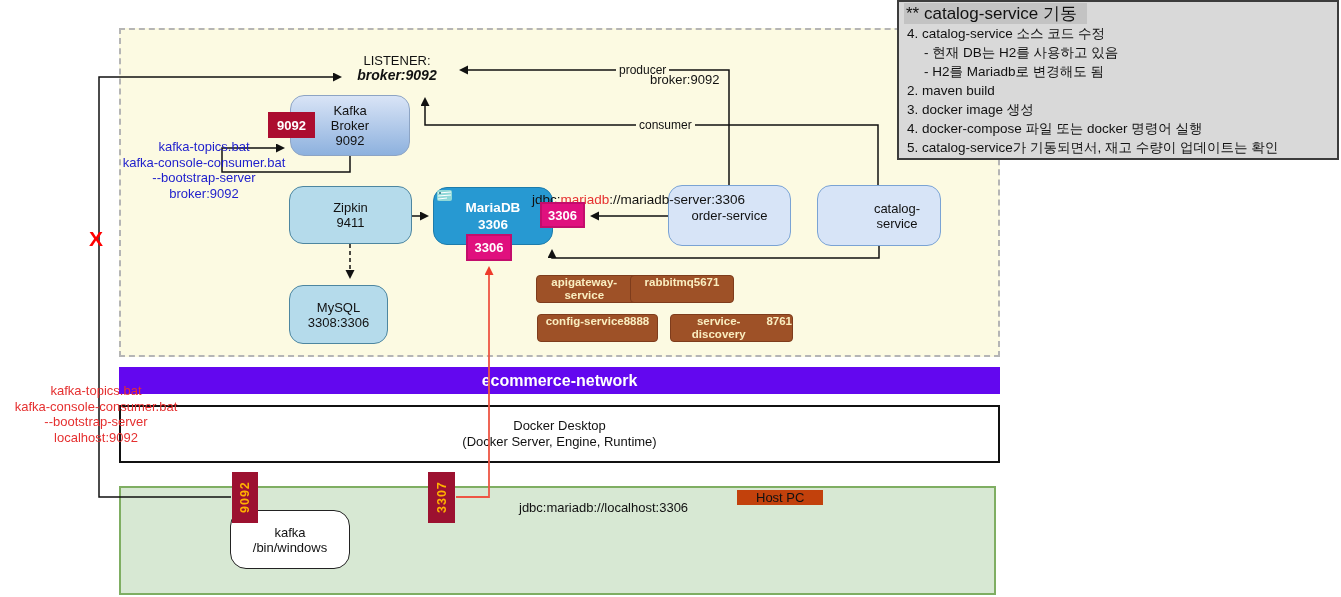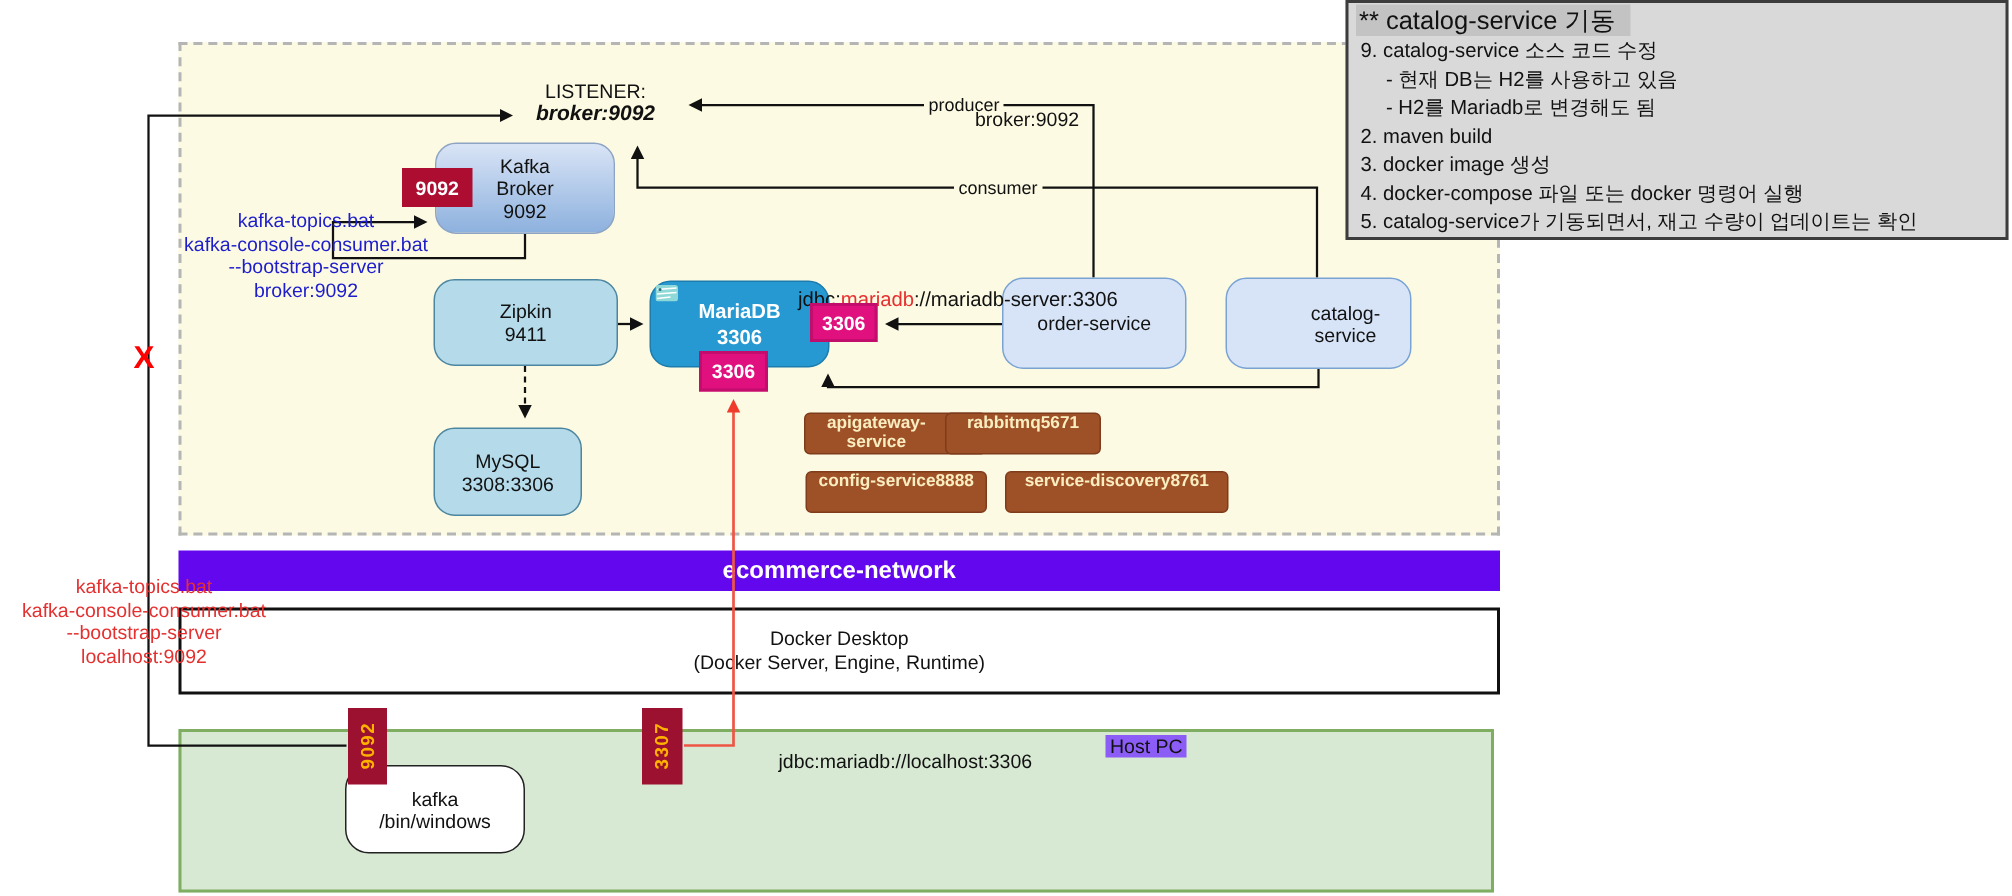--- a/index.html
+++ b/index.html
@@ -55,32 +55,32 @@
     writing-mode:vertical-rl; transform:rotate(180deg); }
   #badge-host-9092 { left:232px; top:472px; width:26px; height:51px; }
   #badge-host-3307 { left:428px; top:472px; width:27px; height:51px; }
   
   .svc { position:absolute; z-index:3; background:#9e5127; border:1.5px solid #7e3c1c;
     border-radius:4px; color:#faeec0; font-weight:bold; font-size:11.5px; line-height:12.5px;
     text-align:center; display:flex; flex-direction:row; justify-content:center; }
   #svc-apigateway { left:536px; top:275px; width:122px; height:28px; }
   #svc-rabbitmq   { left:630px; top:275px; width:104px; height:28px; }
   #svc-config     { left:537px; top:314px; width:121px; height:28px; }
-  #svc-discovery  { left:670px; top:314px; width:149px; height:28px; }
+  #svc-discovery  { left:670px; top:314px; width:123px; height:28px; }
   
   .lbl { position:absolute; z-index:3; white-space:nowrap; }
   #listener-block { left:337px; top:53px; width:120px; text-align:center; line-height:15px; }
   #listener-address { font-weight:bold; font-style:italic; font-size:14px; }
   #label-producer { left:616px; top:63px; font-size:12px; background:#fcfae2; padding:0 3px; }
   #label-producer-broker { left:650px; top:72px; font-size:13px; }
   #label-consumer { left:636px; top:118px; font-size:12px; background:#fcfae2; padding:0 3px; }
   #label-jdbc-container { left:532px; top:161px; font-size:13.5px;margin-top:31px; }
   #label-jdbc-container .red { color:#e63030; }
   #label-jdbc-host { left:519px; top:500px; font-size:13px; }
-  #label-host-pc { left:737px; top:490px; font-size:13px; background:#8b5cf6; padding:0 3px; }
+  #label-host-pc { left:737px; top:490px; font-size:13px; background:#c2410c; padding:0 19px; }
   .cmd { position:absolute; z-index:3; text-align:center; font-size:13px; line-height:15.5px; }
   #cmd-container { left:118px; top:139px; width:172px; color:#1d1dcc; }
   #cmd-host { left:6px; top:383px; width:180px; color:#e53030; }
   #x-mark { left:89px; top:227px; color:#ff0000; font-weight:bold; font-size:21px; z-index:4; }
   
   #note-box { position:absolute; left:897px; top:0; width:442px; height:160px;
     background:#d9d9d9; border:2px solid #3c3c3c; z-index:5; padding:1px 0 0 5px; }
   #note-title { font-size:17px; line-height:21px; display:inline-block;
     background:#c3c3c3; padding:0 10px 0 2px; }
   .note-line { font-size:13.5px; line-height:19px; padding-left:3px; }
@@ -208,21 +208,21 @@
   </div>
   <div id="cmd-host" class="cmd">
     <div>kafka-topics.bat</div>
     <div>kafka-console-consumer.bat</div>
     <div>--bootstrap-server localhost:9092</div>
   </div>
   <div id="x-mark" class="lbl">X</div>
 
   <div id="note-box">
     <div><span id="note-title">** catalog-service 기동</span></div>
-    <div class="note-line">9. catalog-service 소스 코드 수정</div>
+    <div class="note-line">4. catalog-service 소스 코드 수정</div>
     <div class="note-line indent">- 현재 DB는 H2를 사용하고 있음</div>
     <div class="note-line indent">- H2를 Mariadb로 변경해도 됨</div>
     <div class="note-line">2. maven build</div>
     <div class="note-line">3. docker image 생성</div>
     <div class="note-line">4. docker-compose 파일 또는 docker 명령어 실행</div>
     <div class="note-line">5. catalog-service가 기동되면서, 재고 수량이 업데이트는 확인</div>
   </div>
 
 </div>
 

